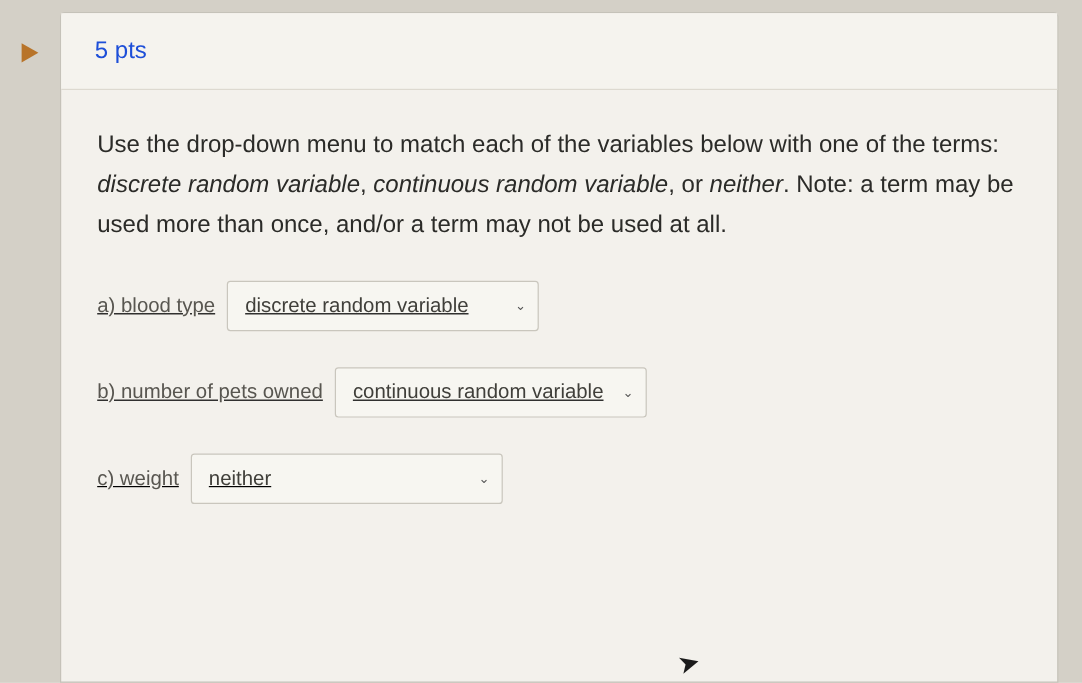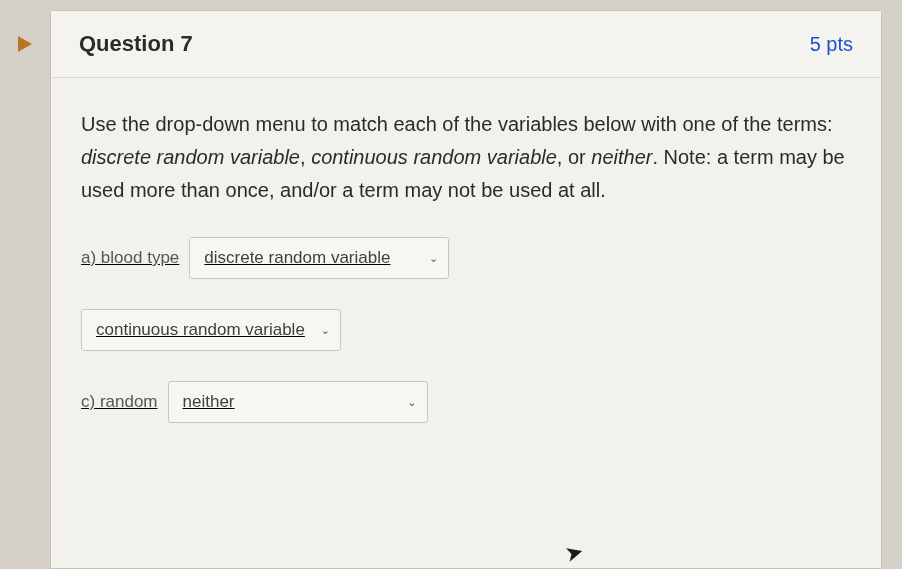--- a/index.html
+++ b/index.html
@@ -104,45 +104,45 @@
       transform: rotate(-15deg);
     }
   </style>
 </head>
 <body>
 
 <div class="bookmark"></div>
 
 <div class="question-card">
   <div class="card-header">
-    <div class="question-title">Question 7</div>
     <div class="points">5 pts</div>
   </div>
   <div class="card-body">
     <p class="instructions">
       <span>Use the drop-down menu to match each of the variables below with one of the terms: </span><span class="ital">discrete random variable</span><span>, </span><span class="ital">continuous random variable</span><span>, or </span><span class="ital">neither</span><span>. Note: a term may be used more than once, and/or a term may not be used at all.</span>
     </p>
 
     <div class="variable-row">
       <span class="variable-label">a) blood type</span>
       <div class="dropdown">
         <span>discrete random variable</span>
         <span class="dropdown-caret">⌄</span>
       </div>
     </div>
 
     <div class="variable-row">
+      <span class="variable-label">b) number of pets owned</span>
       <div class="dropdown">
         <span>continuous random variable</span>
         <span class="dropdown-caret">⌄</span>
       </div>
     </div>
 
     <div class="variable-row">
-      <span class="variable-label">c) random</span>
+      <span class="variable-label">c) weight</span>
       <div class="dropdown">
         <span>neither</span>
         <span class="dropdown-caret">⌄</span>
       </div>
     </div>
 
   </div>
 </div>
 
 <div class="cursor">➤</div>

